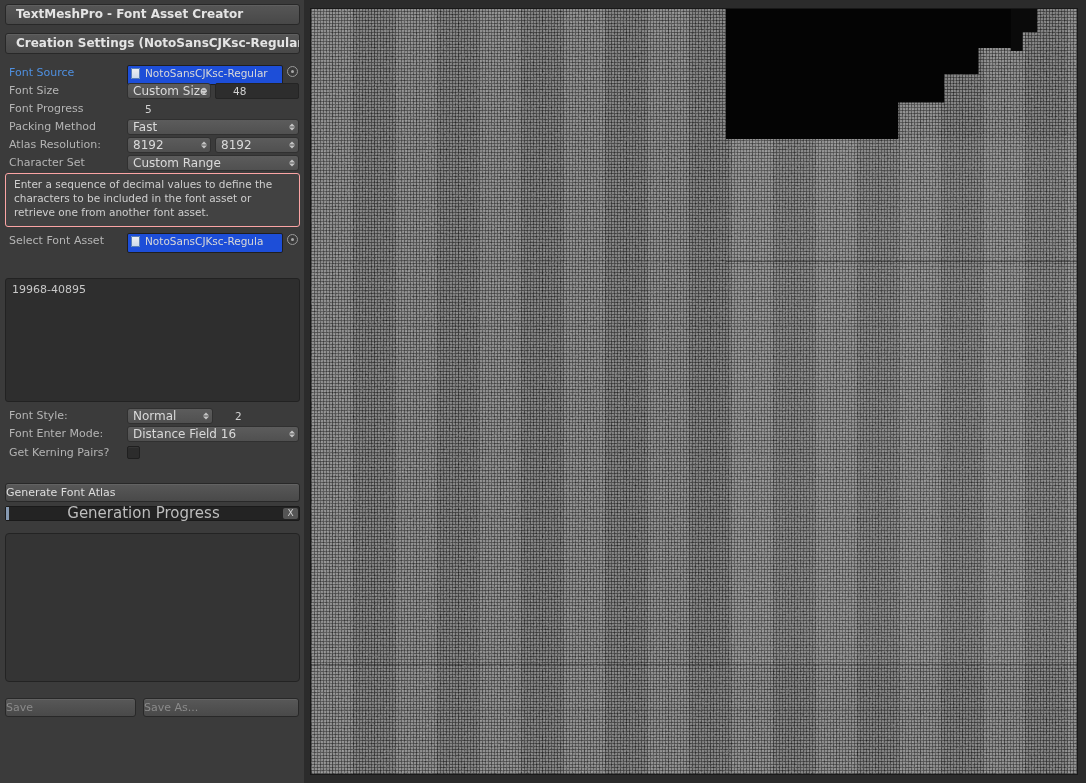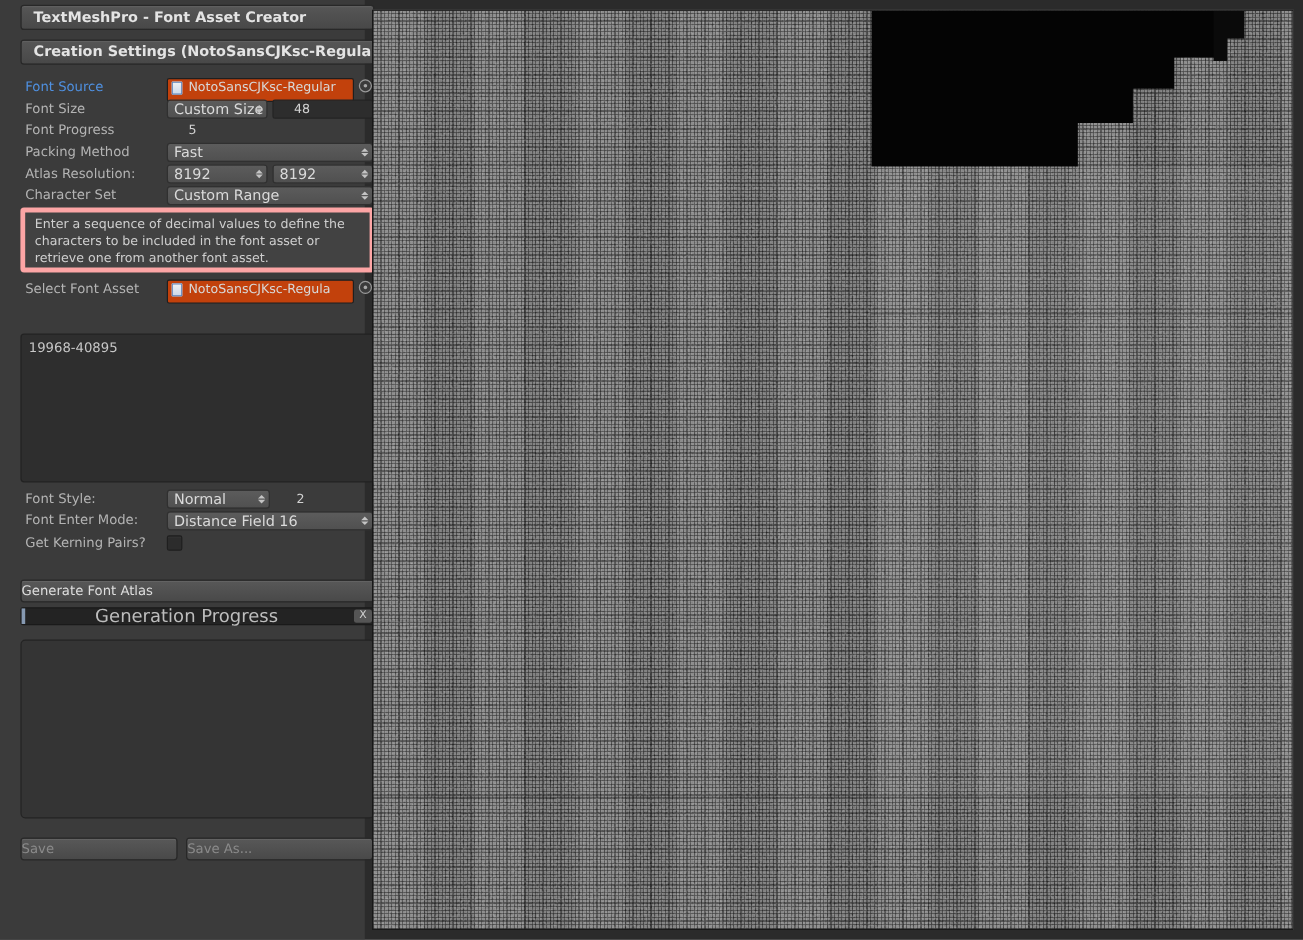--- a/index.html
+++ b/index.html
@@ -7,21 +7,21 @@
   html,body { width:1086px; height:783px; }
   body {
     position:relative;
     background:#2b2b2b;
     font-family:"DejaVu Sans","Liberation Sans",sans-serif;
     font-size:11px;
     color:#b8b8b8;
     overflow:hidden;
   }
   .left-bg { position:absolute; left:0; top:0; width:304px; height:783px; background:#3b3b3b; }
-  .panel { position:absolute; left:16px; top:4px; width:297px; height:775px; }
+  .panel { position:absolute; left:4px; top:4px; width:297px; height:775px; }
 
   .hdr {
     position:absolute; left:1px; right:1px; height:21px;
     background:linear-gradient(#565656,#484848);
     border:1px solid #282828; border-radius:3px;
     color:#e4e4e4; font-weight:bold; font-size:12px;
     line-height:19px; padding-left:10px;
     box-shadow:inset 0 1px 0 rgba(255,255,255,0.06);
     white-space:nowrap; overflow:hidden;
   }
@@ -42,41 +42,41 @@
   .arr .dn { border-top:3px solid #c4c4c4; }
 
   .numfield {
     position:absolute; height:16px;
     background:#2d2d2d; border:1px solid #242424; border-radius:2px;
     color:#d2d2d2; line-height:14px; padding-left:17px; font-size:10.5px;
   }
 
   .objfield {
     position:absolute; height:20px;
-    background:#c2410c; border:1px solid #1f1f1f; border-radius:2px;
+    background:#1d4ed8; border:1px solid #1f1f1f; border-radius:2px;
     color:#d8d8d8; line-height:14px; padding-left:17px; font-size:10.5px;
     white-space:nowrap; overflow:hidden;
   }
   .doc-icon {
     position:absolute; left:3px; top:2px; width:9px; height:11px;
     background:linear-gradient(#f2f2f2,#c9d7ea); border-radius:1px;
     box-shadow:inset 0 0 0 1px #5a80b8;
   }
   .picker {
     position:absolute; width:11px; height:11px; border-radius:50%;
     border:1px solid #9a9a9a; background:#3b3b3b;
   }
   .picker::after {
     content:""; position:absolute; left:3px; top:3px; width:3px; height:3px;
     border-radius:50%; background:#a8a8a8;
   }
 
   .helpbox {
     position:absolute; left:1px; right:1px;
-    background:#424242; border:4px solid #fca5a5; border-radius:3px;
+    background:#424242; border:1px solid #fca5a5; border-radius:3px;
     color:#cfcfcf; font-size:10.5px; line-height:1.32; padding:4px 8px;
   }
 
   .textarea {
     position:absolute; left:1px; right:1px;
     background:#2e2e2e; border:1px solid #222222; border-radius:3px;
     color:#c8c8c8; font-size:11px; padding:4px 6px;
   }
 
   .checkbox {

